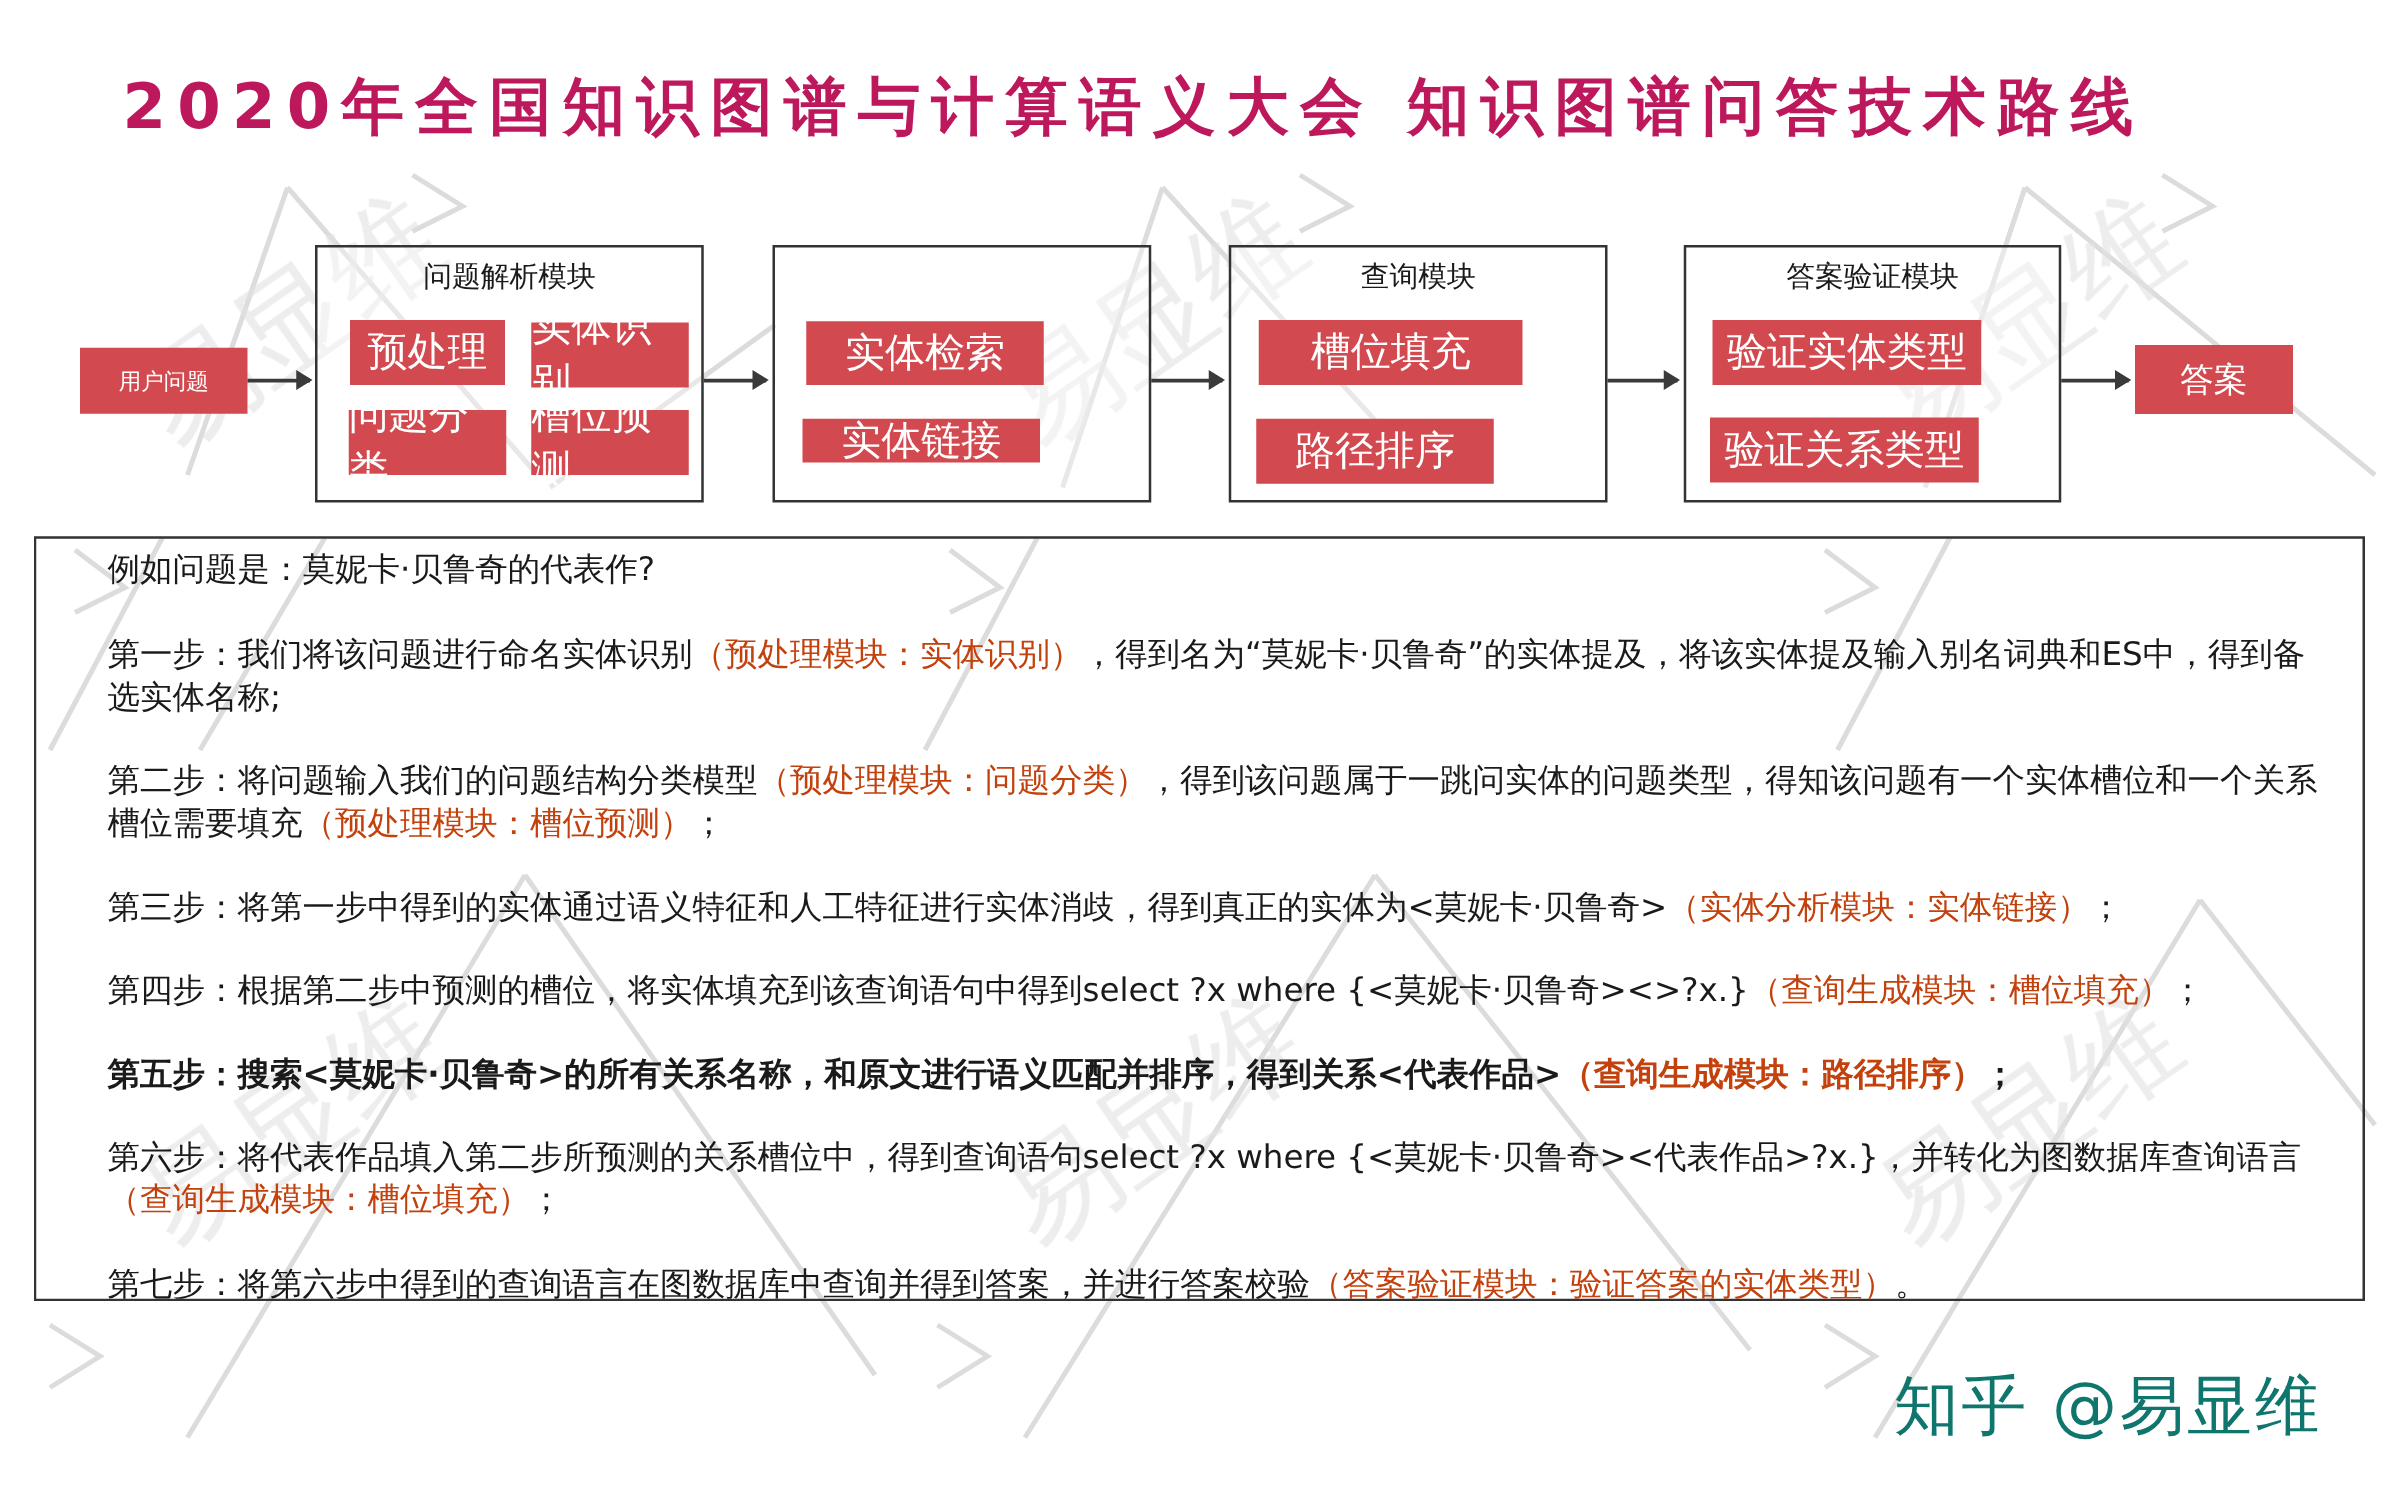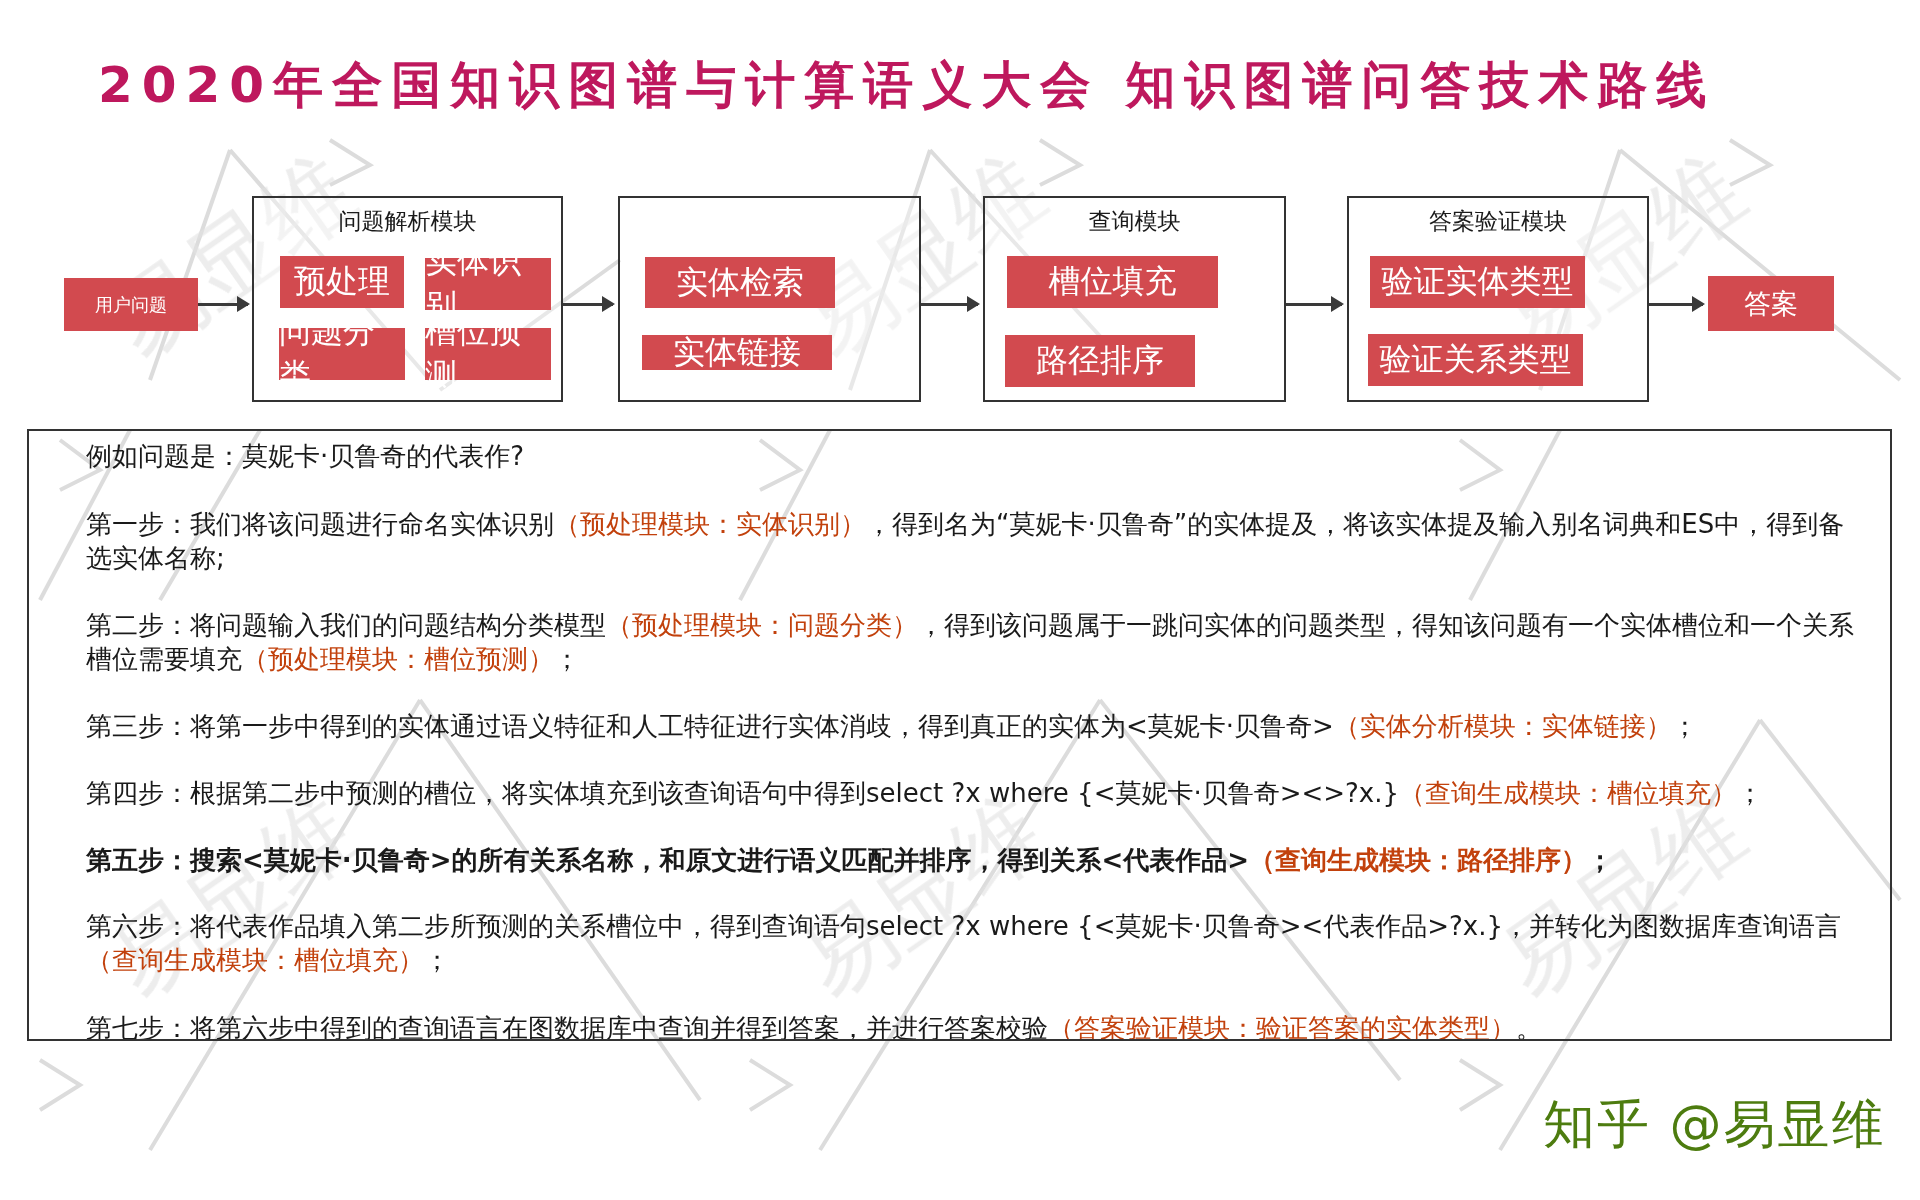--- a/index.html
+++ b/index.html
@@ -8,21 +8,21 @@
   .wm{position:absolute;inset:0;pointer-events:none;}
   .title{position:absolute;left:98px;top:52px;font-size:50px;font-weight:bold;letter-spacing:9px;color:#be185d;white-space:nowrap;}
   .redbox{position:absolute;background:#d24a4f;color:#ffffff;display:flex;align-items:center;justify-content:center;font-size:32px;}
   .module{position:absolute;border:2px solid #333;background:rgba(255,255,255,0.35);box-sizing:border-box;}
   .module .mtitle{position:absolute;left:0;right:0;top:8px;text-align:center;font-size:23px;color:#1a1a1a;}
   .arrow{position:absolute;height:3px;background:#3a3a3a;}
   .arrow::after{content:"";position:absolute;right:-2px;top:-7px;border-left:13px solid #3a3a3a;border-top:8px solid transparent;border-bottom:8px solid transparent;}
   .textbox{position:absolute;left:27px;top:429px;width:1865px;height:612px;border:2px solid #333;box-sizing:border-box;overflow:hidden;}
   .para{position:absolute;left:57px;right:20px;font-size:26px;line-height:34px;color:#1a1a1a;}
   .hl{color:#c2410c;}
-  .zhihu{position:absolute;left:1515px;top:1090px;font-size:52px;color:#4d7c0f;letter-spacing:2px;white-space:nowrap;margin-left:28px;}
+  .zhihu{position:absolute;left:1515px;top:1090px;font-size:52px;color:#0f766e;letter-spacing:2px;white-space:nowrap;}
 </style>
 </head>
 <body>
 
 <svg class="wm" width="1920" height="1200">
   <g stroke="#dcdcdc" stroke-width="4" fill="none">
     <line x1="150" y1="380" x2="230" y2="150"></line>
       <line x1="230" y1="150" x2="430" y2="380"></line>
     <line x1="440" y1="390" x2="620" y2="260"></line>
     <line x1="850" y1="390" x2="930" y2="150"></line>

